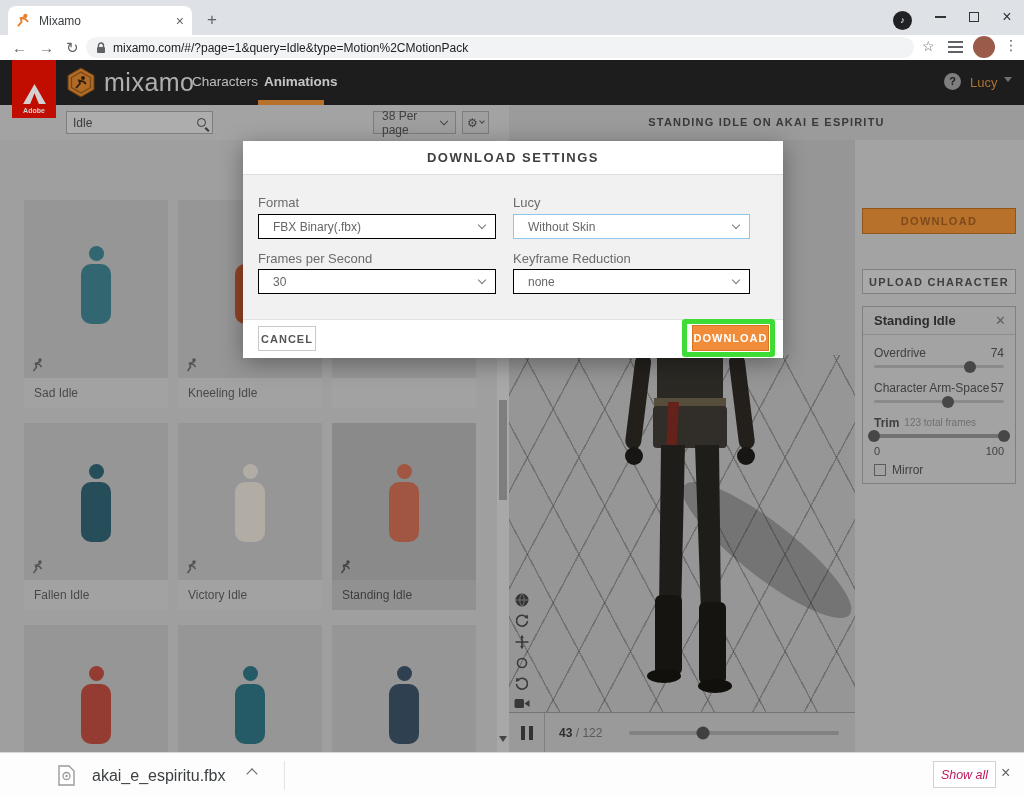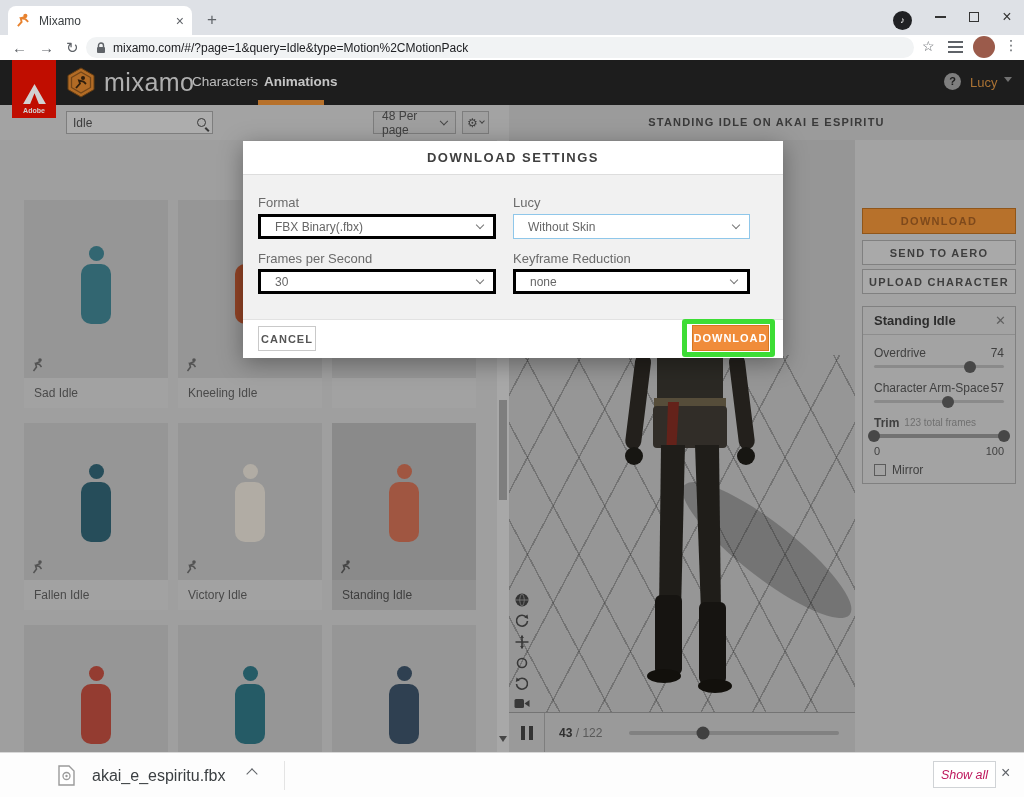--- a/index.html
+++ b/index.html
@@ -90,21 +90,21 @@
   .sknob { position:absolute; top:50%; width:12px; height:12px; border-radius:50%; background:#575757; transform:translate(-50%,-50%); }
   .trim-track { position:absolute; left:11px; right:11px; height:4px; background:#8b8b8b; border-radius:2px; }
   .checkbox { width:12px; height:12px; border:1.5px solid #6f6f6f; display:inline-block; vertical-align:-2px; margin-right:6px; }
 
   
   .dim { position:absolute; left:0; top:60px; width:1024px; height:692px; background:rgba(0,0,0,0.18); z-index:40; pointer-events:none; }
   .modal { position:absolute; left:243px; top:141px; width:540px; height:217px; background:#fff; z-index:60; box-shadow:0 5px 22px rgba(0,0,0,.35); }
   .modal-title { position:absolute; left:0; top:0; width:100%; height:33px; text-align:center; line-height:33px; font-size:13px; font-weight:bold; letter-spacing:1.5px; color:#3f3f3f; background:#fff; }
   .modal-body { position:absolute; left:0; top:33px; width:100%; height:146px; background:#f1f1f1; border-top:1px solid #ddd; border-bottom:1px solid #e2e2e2;text-align:right; }
   .flabel { position:absolute; font-size:13px; color:#6b6b6b; }
-  .fselect { position:absolute; height:25px; background:#fff; border:3px solid #000000; display:flex; align-items:center; justify-content:space-between; padding:0 10px 0 14px; font-size:12px; color:#666; }
+  .fselect { position:absolute; height:25px; background:#fff; border:1px solid #000000; display:flex; align-items:center; justify-content:space-between; padding:0 10px 0 14px; font-size:12px; color:#666; }
   .fselect.focused { border:1.5px solid #8fc7ea; }
   .fchev { width:6px; height:6px; border-right:1.6px solid #777; border-bottom:1.6px solid #777; transform:rotate(45deg); margin-top:-3px; }
   .modal-footer { position:absolute; left:0; bottom:0; width:100%; height:38px; background:#fff; }
   .btn-cancel { position:absolute; left:15px; top:6px; width:58px; height:25px; background:#fff; border:1px solid #c9c9c9; font-size:11px; font-weight:bold; letter-spacing:1px; color:#555; text-align:center; line-height:24px; }
   .green-box { position:absolute; right:8px; top:-1px; width:93px; height:38px; border:5px solid #3ddd35; border-radius:3px; }
   .btn-download { position:absolute; right:14px; top:5px; width:77px; height:26px; background:#f08c3a; border:1px solid #d67722; font-size:11px; font-weight:bold; letter-spacing:1px; color:#fff; text-align:center; line-height:25px; }
 
   
   .shelf { position:absolute; left:0; top:752px; width:1024px; height:45px; background:#fdfdfd; border-top:1px solid #d8d8d8; z-index:70; }
   .chip-name { position:absolute; left:92px; top:14px; font-size:16px; color:#3b3f42; }
@@ -181,21 +181,21 @@
       </svg>
       <span class="adobe-word">Adobe</span>
     </div>
 
     <div class="toolbar">
       <div class="search-box">
         <span class="search-text">Idle</span>
         <span class="mag"></span>
       </div>
       <div class="pill-select" style="left:373px; top:6px; width:83px; height:23px;">
-        <span>48 Per page</span>
+        <span>38 Per page</span>
         <span class="chev"></span>
       </div>
       <div class="pill-select" style="left:462px; top:6px; width:27px; height:23px; padding:0 4px; justify-content:center; gap:2px;">
         <span style="font-size:12px; color:#4f4f4f;">⚙</span>
         <span class="chev" style="width:4px;height:4px;"></span>
       </div>
     </div>
     <div class="viewer-title">STANDING IDLE ON AKAI E ESPIRITU</div>
 
     <div class="grid">
@@ -373,21 +373,20 @@
           <i></i>
         </div>
       <div class="ptime"><b>43</b><span> / </span><span>122</span></div>
       <div class="ptrack">
           <div class="pknob"></div>
         </div>
     </div>
 
     <div class="sidebar">
       <div class="sbtn orange" style="top:68px; height:26px; line-height:25px;">DOWNLOAD</div>
-      <div class="sbtn gray" style="top:100px; height:25px; line-height:24px;">SEND TO AERO</div>
       <div class="sbtn gray" style="top:129px; height:25px; line-height:24px;">UPLOAD CHARACTER</div>
 
       <div class="panel">
         <div class="panel-title">Standing Idle</div>
         <span class="panel-x">✕</span>
 
         <div class="srow" style="top:39px;">
           <span>Overdrive</span>
           <span>74</span>
         </div>

